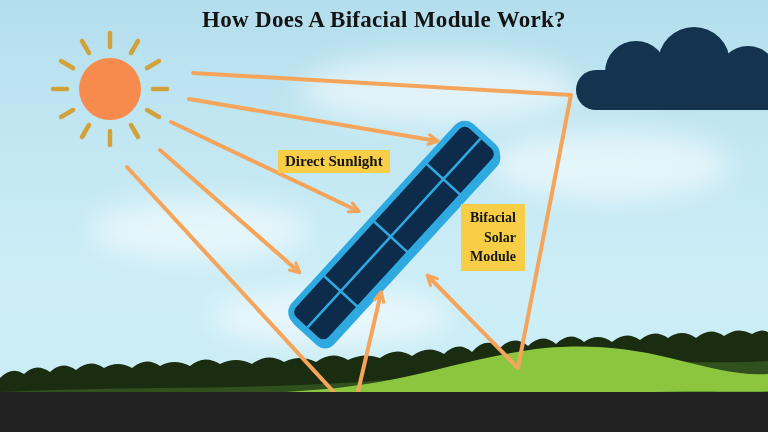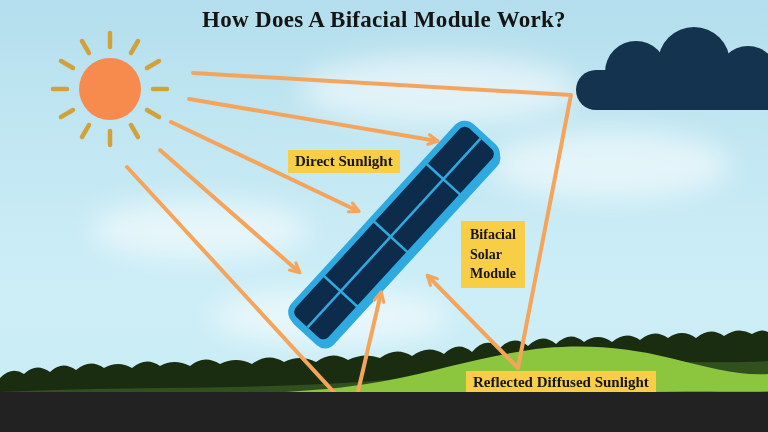--- a/index.html
+++ b/index.html
@@ -11,22 +11,22 @@
   .wisp{position:absolute;background:rgba(255,255,255,.55);border-radius:50%;filter:blur(14px);}
   .scene{position:absolute;left:0;top:0;}
   .title{
     position:absolute;left:0;right:0;top:7px;text-align:center;
     font-size:23px;font-weight:700;letter-spacing:.3px;color:#141414;
   }
   .tag{
     position:absolute;background:#f8ce47;color:#151515;font-weight:700;
     padding:3px 7px;line-height:1.15;white-space:nowrap;
   }
-  .tag-direct{left:288px;top:150px;font-size:15px;}
-  .tag-bifacial{left:461px;top:221px;font-size:14px;white-space:pre-line;text-align:left;line-height:1.4;padding:4px 9px;}
+  .tag-direct{left:278px;top:150px;font-size:15px;}
+  .tag-bifacial{left:461px;top:204px;font-size:14px;white-space:pre-line;text-align:right;line-height:1.4;padding:4px 9px;}
   .tag-refdirect{left:145px;top:387px;font-size:15px;}
   .tag-refdiffused{left:466px;top:371px;font-size:15px;}
 </style>
 </head>
 <body>
 
 <div class="stage">
 
   <div class="wisp" style="left:300px;top:55px;width:280px;height:70px;"></div>
   <div class="wisp" style="left:90px;top:200px;width:220px;height:60px;"></div>
@@ -93,14 +93,13 @@
       <path d="M193,73 L571,95 L518,368 L428,276" marker-end="url(#ah)"></path>
     </g>
   </svg>
 
   <div class="title">How Does A Bifacial Module Work?</div>
 
   <div class="tag tag-direct">Direct Sunlight</div>
   <div class="tag tag-bifacial">Bifacial
 Solar
 Module</div>
-  <div class="tag tag-refdiffused">Reflected Diffused Sunlight</div>
 </div>
 
 </body></html>

